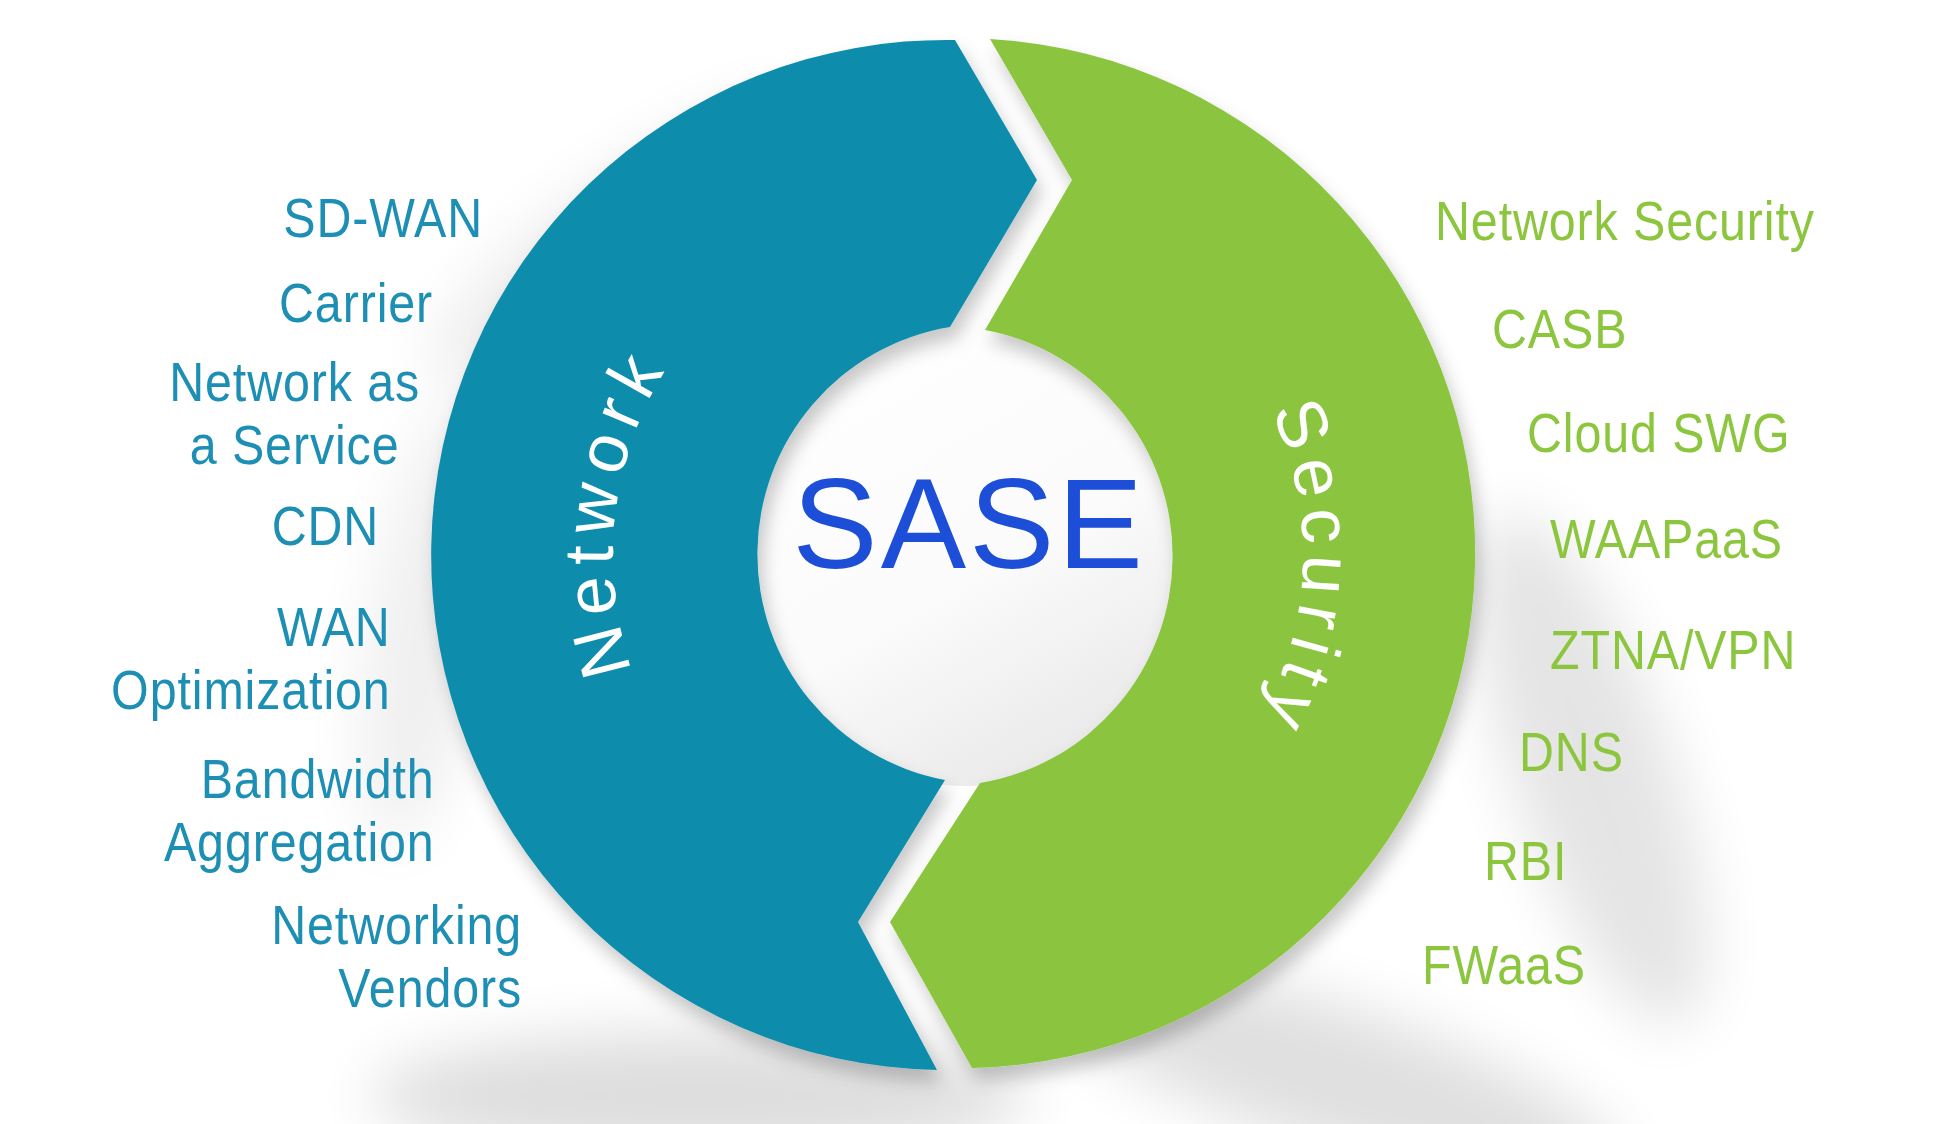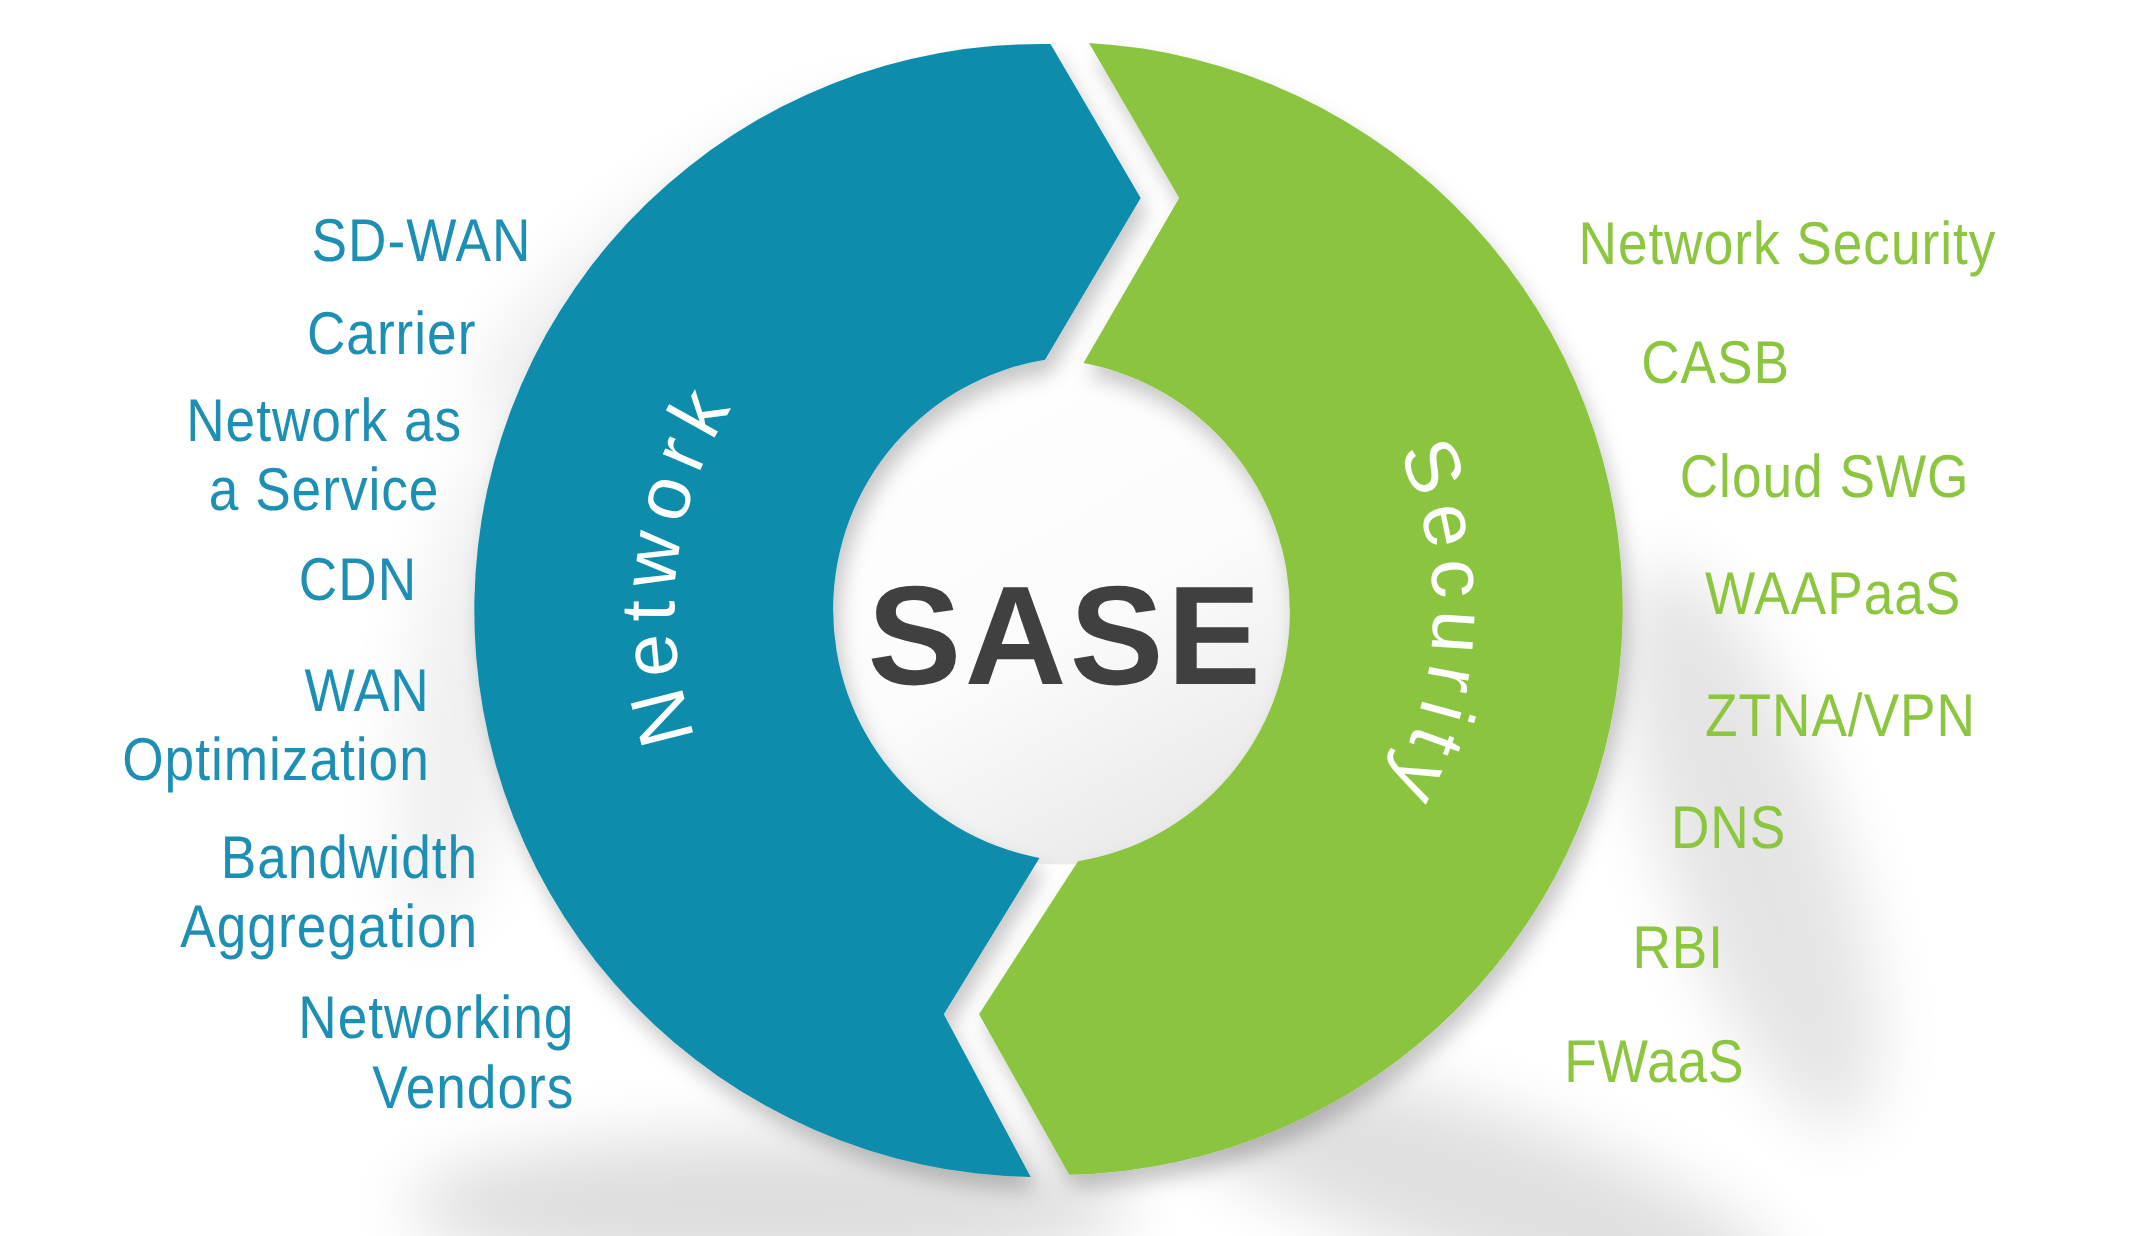--- a/index.html
+++ b/index.html
@@ -48,25 +48,25 @@
   .rl3{left:1527px;top:402px;}
   .rl4{left:1550px;top:508px;}
   .rl5{left:1550px;top:619px;}
   .rl6{left:1519px;top:721px;}
   .rl7{left:1484px;top:830px;}
   .rl8{left:1422px;top:934px;}
 
   
   .sase{
     position:absolute;
-    left:969px;top:578px;
+    left:969px;top:523px;
     transform:translate(-50%,-50%);
-    color:#404040;
+    color:#1d4ed8;
     font-size:128px;
-    font-weight:700;
+    font-weight:400;
     letter-spacing:3px;
   }
 
   
   .ring-label{
     fill:#ffffff;
     font-family:"Liberation Sans", sans-serif;
     font-size:70px;
     font-weight:400;
     letter-spacing:9px;

